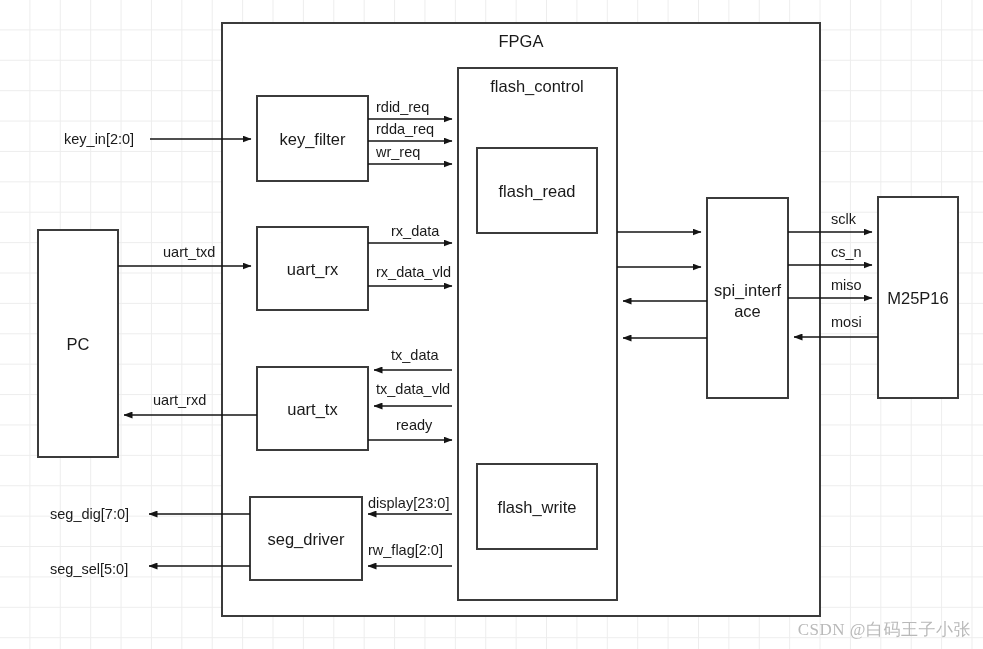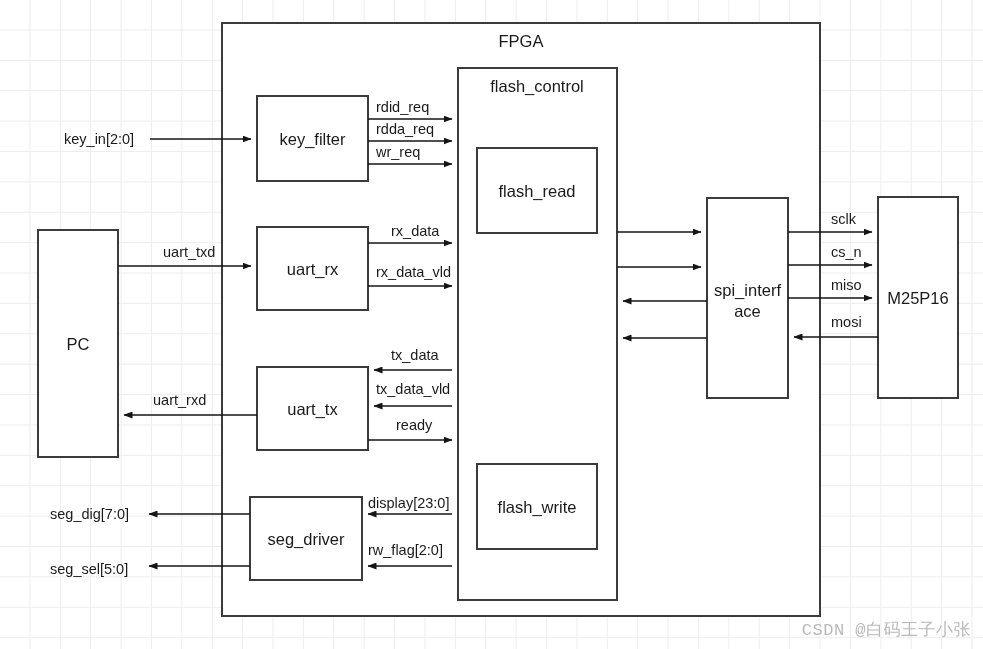--- a/index.html
+++ b/index.html
@@ -47,21 +47,21 @@
   }
   .sig-label {
     font-family: "Liberation Sans", sans-serif;
     font-size: 14.5px;
     fill: #1a1a1a;
   }
   .watermark {
     position: absolute;
     right: 12px;
     bottom: 8px;
-    font-family: Liberation Mono, monospace;
+    font-family: Liberation Serif, serif;
     font-size: 17px;
     color: #b9b9b9;
     white-space: nowrap;
     letter-spacing: 0.5px;
   }
 </style>
 </head>
 <body>
 
 <div id="canvas">

